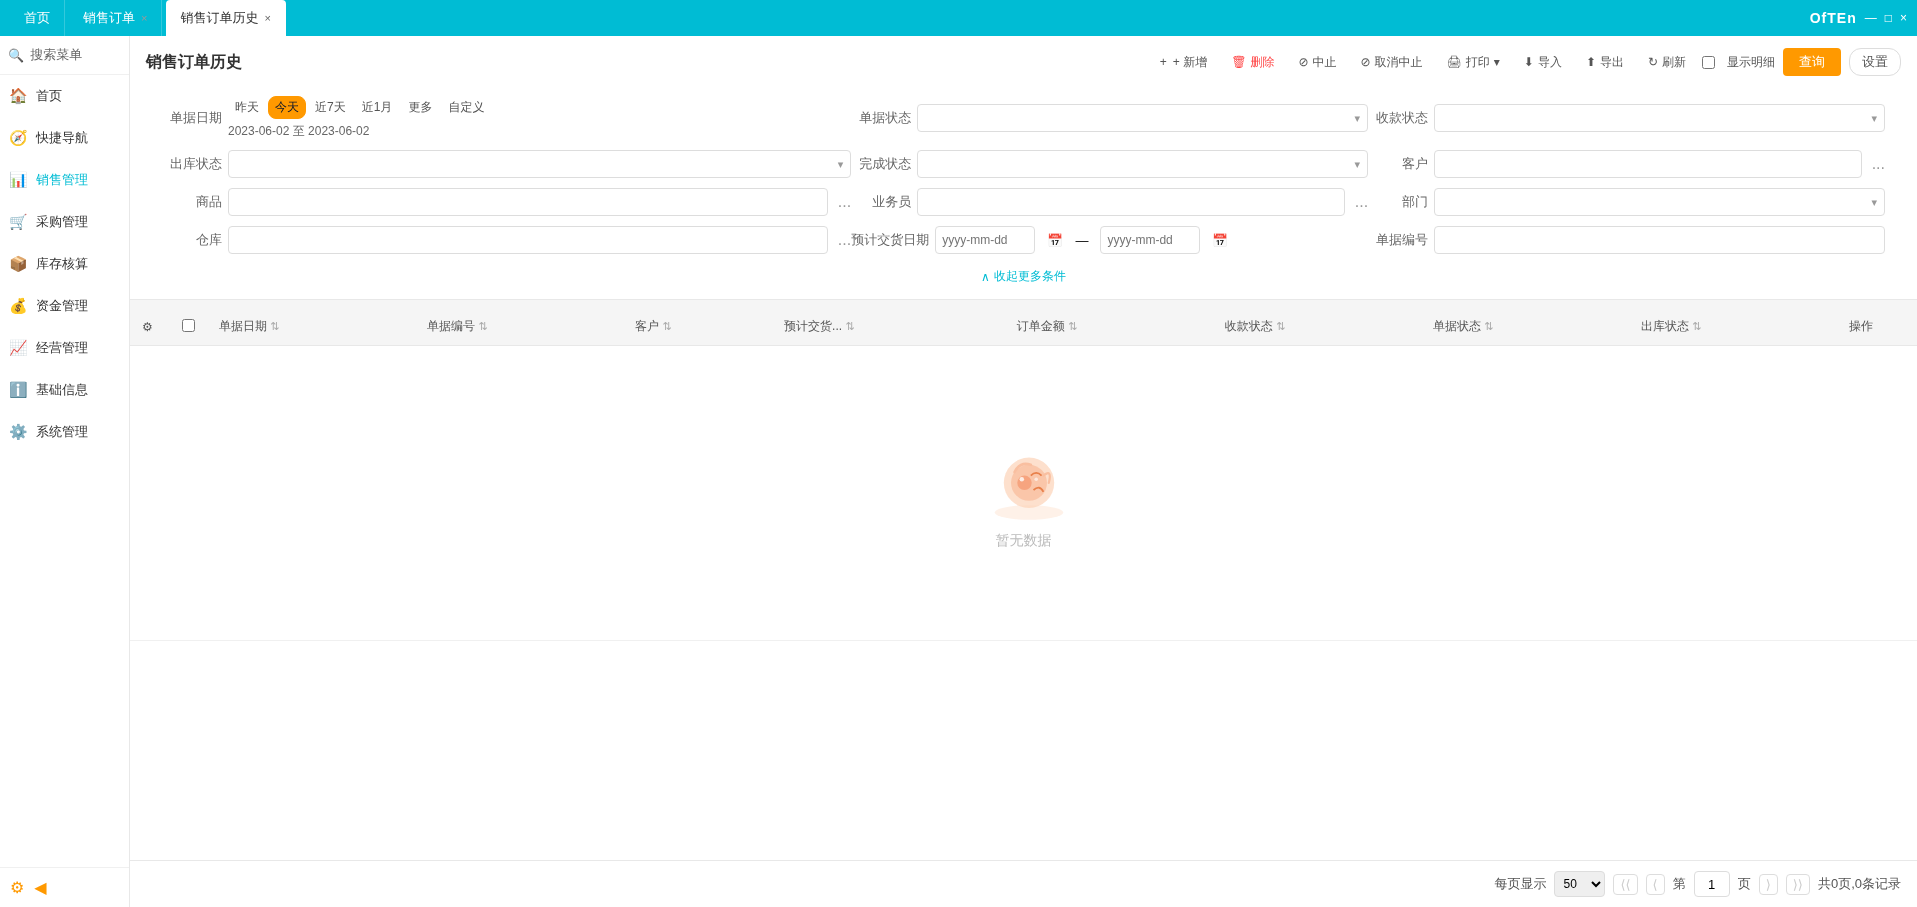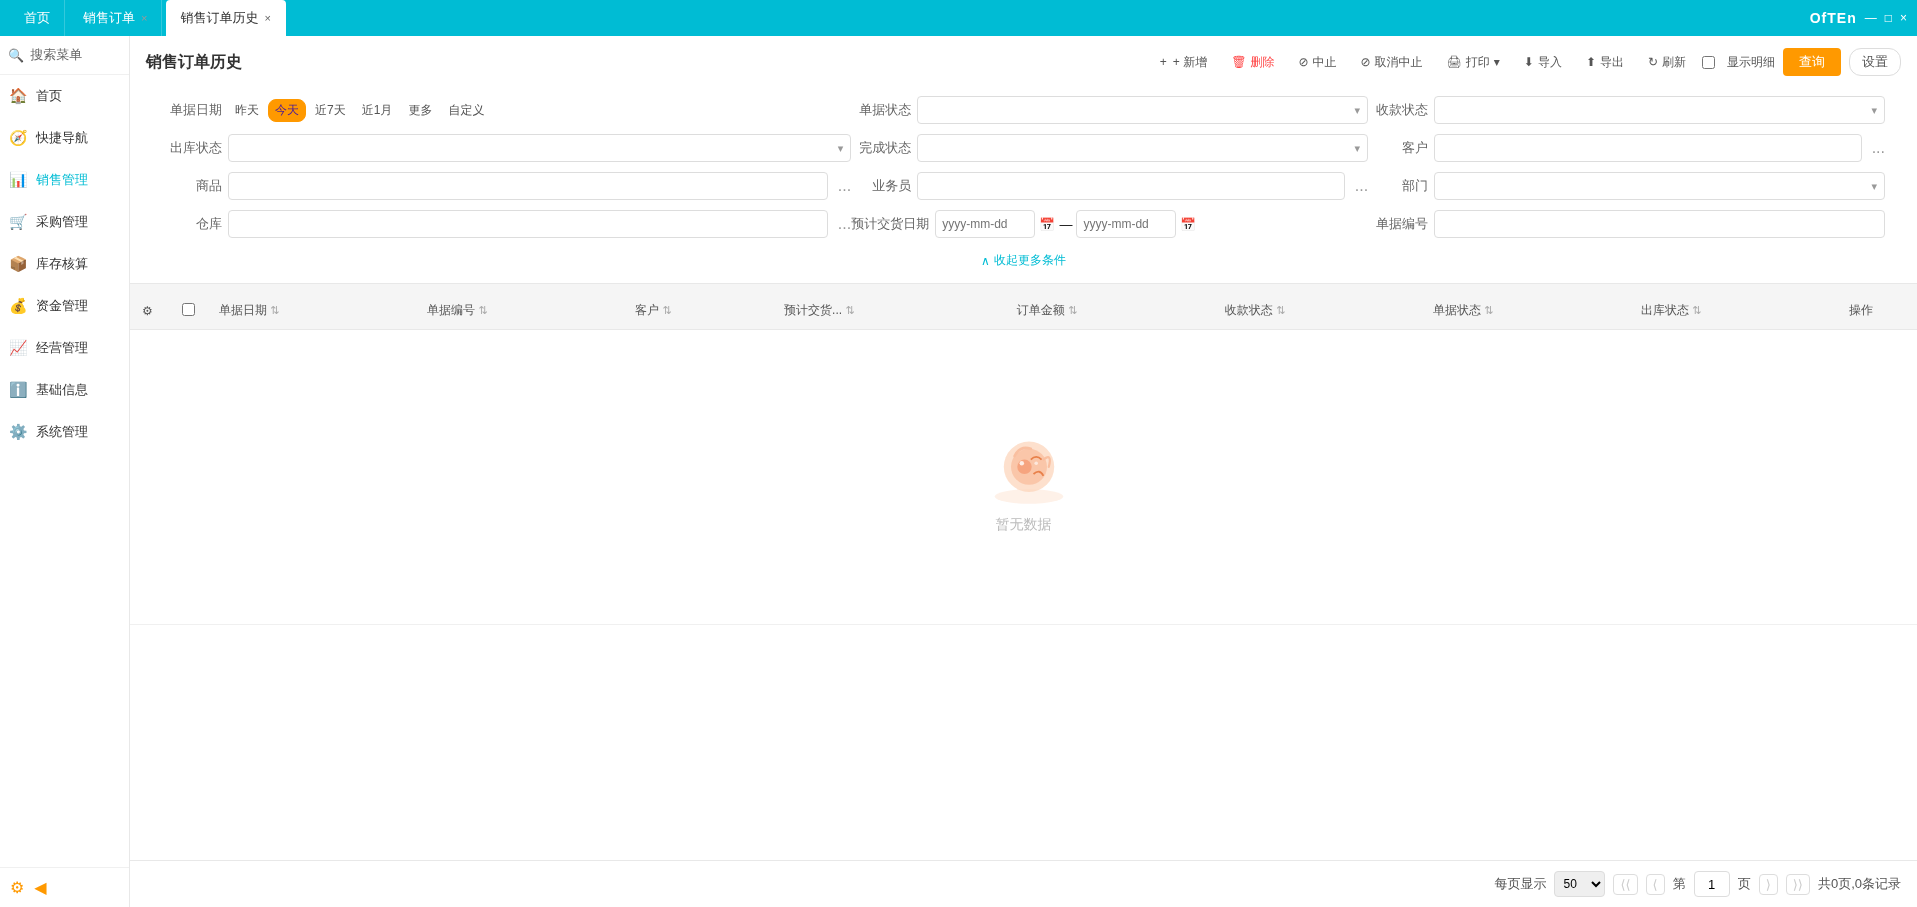--- a/index.html
+++ b/index.html
@@ -47,23 +47,23 @@
     .filter-area { padding: 10px 16px 6px 16px; background: #fff; flex-shrink: 0; }
     .filter-row { display: flex; align-items: center; gap: 0; margin-bottom: 10px; }
     .filter-item { display: flex; align-items: center; gap: 6px; flex: 1; }
     .filter-label { color: #666; font-size: 13px; white-space: nowrap; min-width: 60px; text-align: right; }
     .filter-input { border: 1px solid #ddd; border-radius: 4px; padding: 4px 8px; font-size: 12px; color: #333; background: #fff; flex: 1; height: 28px; outline: none; }
     .filter-select-wrap { flex: 1; display: flex; align-items: center; position: relative; }
     .filter-select-wrap .arrow { position: absolute; right: 8px; color: #999; font-size: 11px; pointer-events: none; }
     .filter-dots { color: #999; font-size: 16px; cursor: pointer; margin-left: 4px; }
     .date-btn-group { display: flex; gap: 2px; align-items: center; }
     .date-btn { padding: 2px 6px; font-size: 12px; border-radius: 10px; cursor: pointer; color: #555; border: 1px solid transparent; }
-    .date-btn.active { background: #f90; color: #4c1d95; border-color: #f90; border-radius: 8px; }
+    .date-btn.active { background: #f90; color: #0f172a; border-color: #f90; border-radius: 8px; }
     .date-range-val { font-size: 12px; color: #666; margin-top: 2px; }
-    .date-inputs { display: flex; align-items: center; gap: 4px; }
+    .date-inputs { display: flex; align-items: center; gap: 12px; }
     .date-input { border: 1px solid #ddd; border-radius: 4px; padding: 4px 6px; font-size: 12px; color: #333; background: #fff; height: 28px; outline: none; width: 100px; }
     .cal-icon { color: #aaa; cursor: pointer; }
     .collapse-more { text-align: center; padding: 4px 0 8px 0; cursor: pointer; color: #00bcd4; font-size: 12px; display: flex; align-items: center; justify-content: center; gap: 4px; }
 
     
     .table-area { flex: 1; overflow: auto; background: #fff; margin: 8px 0 0 0; }
     .data-table { width: 100%; border-collapse: collapse; font-size: 13px; }
     .data-table thead tr { background: #f5f5f5; border-bottom: 1px solid #e8e8e8; }
     .data-table th { padding: 10px 12px; text-align: left; color: #555; font-weight: normal; white-space: nowrap; border-bottom: 1px solid #e8e8e8; font-size: 12px; }
     .data-table th.sortable { cursor: pointer; }
@@ -220,20 +220,25 @@
           <div class="filter-item" style="flex:2;">
             <span class="filter-label">单据日期</span>
             <div style="display:flex;flex-direction:column;flex:1;gap:2px;">
               <div class="date-btn-group">
                 <span class="date-btn">昨天</span>
                 <span class="date-btn active">今天</span>
                 <span class="date-btn">近7天</span>
                 <span class="date-btn">近1月</span>
                 <span class="date-btn">更多</span>
                 <span class="date-btn">自定义</span>
+              </div>
+              <div class="date-range-val">
+                <span>2023-06-02</span>
+                <span> 至 </span>
+                <span>2023-06-02</span>
               </div>
             </div>
           </div>
           <div class="filter-item" style="flex:1.5;">
             <span class="filter-label">单据状态</span>
             <div class="filter-select-wrap">
               <input class="filter-input" style="flex: 1 1 0%; padding-right: 22px;">
               <span class="arrow">▾</span>
             </div>
           </div>

